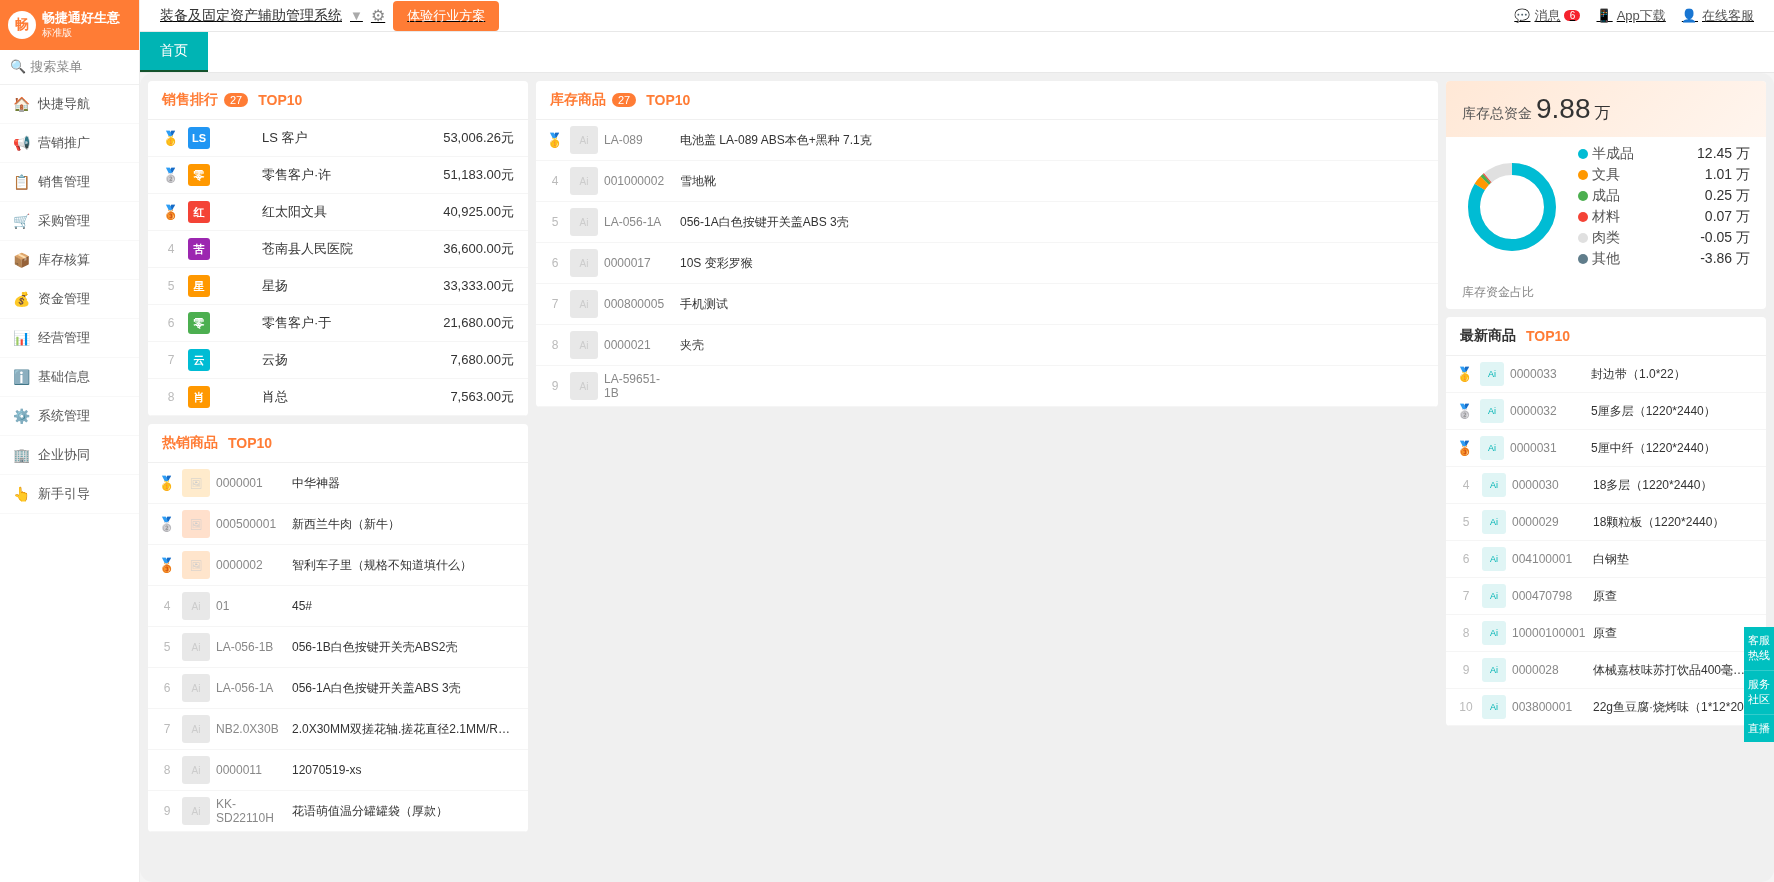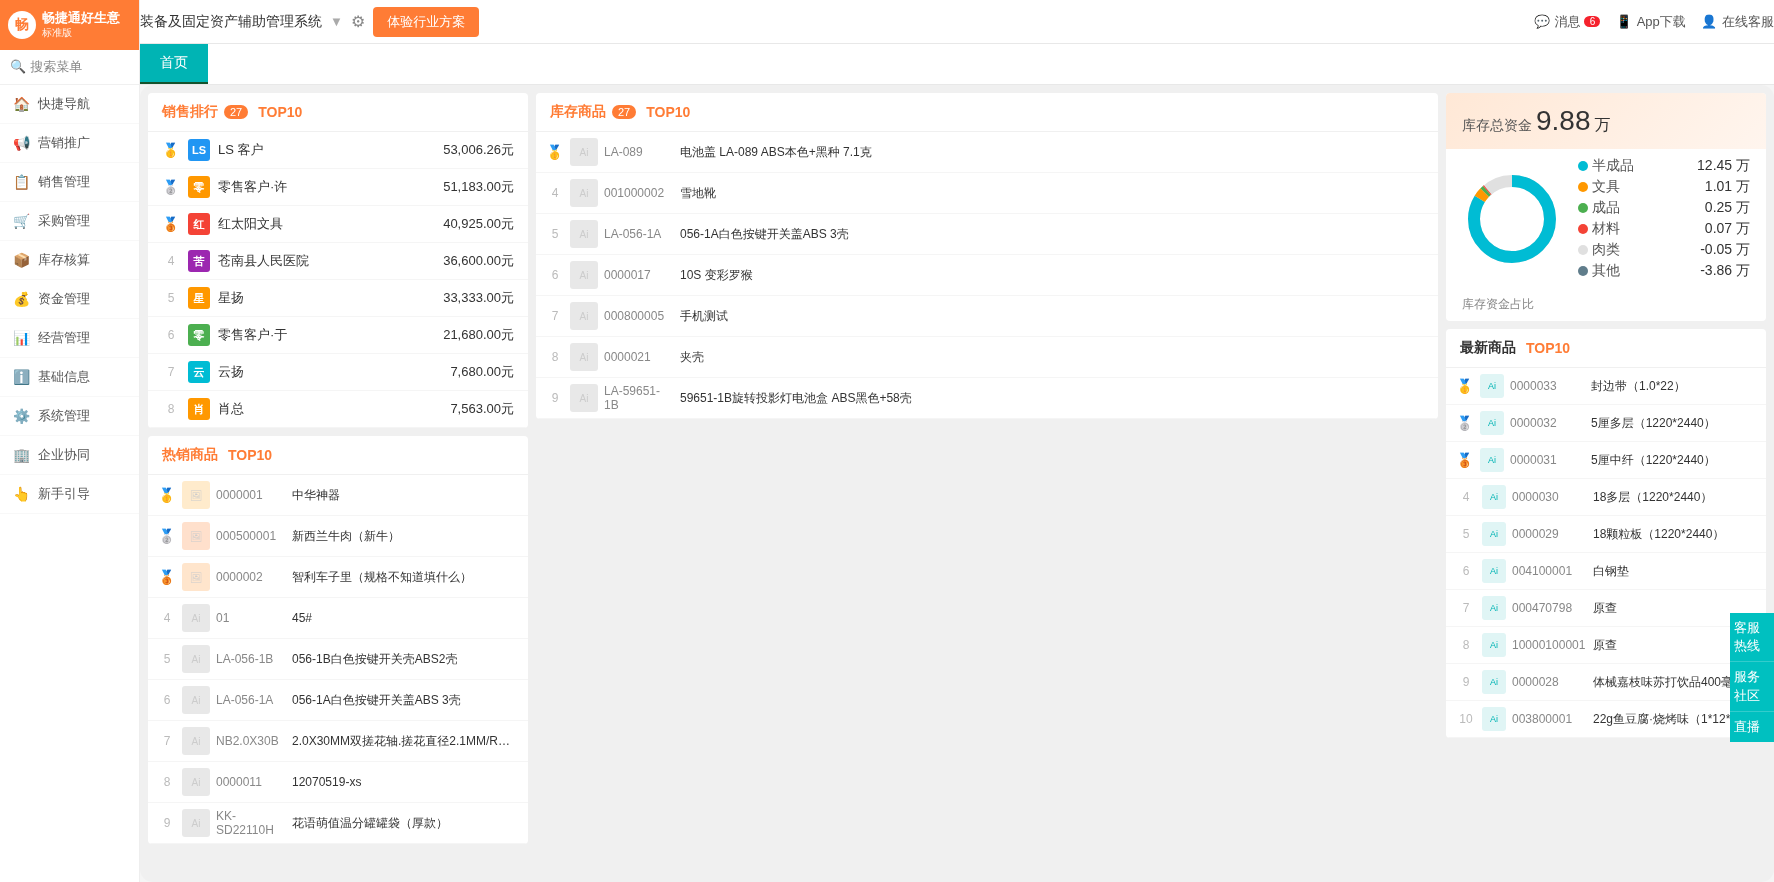--- a/index.html
+++ b/index.html
@@ -54,24 +54,25 @@
       flex: 1;
       display: flex;
       flex-direction: column;
       overflow: hidden;
     }
 
     
     .topbar {
       background: #fff;
       border-bottom: 1px solid #e8e8e8;
-      padding: 0 0;
-      height: 44px;
+      padding: 0 20px;
+      height: 32px;
       display: flex; align-items: center; justify-content: space-between;
       flex-shrink: 0;
+      text-decoration: underline;
     }
     .topbar-left { display: flex; align-items: center; gap: 8px; }
     .topbar-system { font-size: 14px; color: #333; }
     .topbar-chevron { color: #aaa; cursor: pointer; }
     .topbar-gear { color: #888; cursor: pointer; font-size: 16px; }
     .topbar-btn {
       background: #ff7c35;
       color: #fff;
       border: none;
       border-radius: 4px;
@@ -179,21 +180,21 @@
       border-bottom: 1px solid #f5f5f5;
       gap: 8px;
     }
     .rank-num { width: 18px; text-align: center; color: #bbb; font-size: 12px; flex-shrink: 0; }
     .rank-medal { width: 18px; height: 18px; flex-shrink: 0; display: flex; align-items: center; justify-content: center; font-size: 14px; }
     .rank-avatar {
       width: 22px; height: 22px; border-radius: 3px;
       display: flex; align-items: center; justify-content: center;
       color: #fff; font-size: 11px; font-weight: bold; flex-shrink: 0;
     }
-    .rank-name { flex: 1; color: #333; font-size: 13px; }
+    .rank-name { flex: 1; color: #333; font-size: 13px; margin-left: 44px; }
     .rank-value { color: #333; font-size: 13px; font-weight: 500; }
 
     
     .prod-item {
       display: flex; align-items: center;
       padding: 6px 10px;
       border-bottom: 1px solid #f5f5f5;
       gap: 6px;
     }
     .prod-num { width: 18px; text-align: center; color: #bbb; font-size: 12px; flex-shrink: 0; }
@@ -247,24 +248,24 @@
     .float-service {
       position: fixed;
       right: 0; bottom: 140px;
       display: flex; flex-direction: column;
       gap: 0;
       z-index: 999;
     }
     .float-btn {
       background: #00c0c0;
       color: #fff;
-      width: 44px;
+      width: 30px;
       padding: 6px 4px;
-      text-align: left;
-      font-size: 13px;
+      text-align: center;
+      font-size: 11px;
       line-height: 1.4;
       cursor: pointer;
       border-bottom: 1px solid rgba(255,255,255,0.2);
     }
     .float-btn:last-child { border-bottom: none; }
 
     
     ::-webkit-scrollbar { width: 4px; height: 4px; }
     ::-webkit-scrollbar-track { background: #f1f1f1; }
     ::-webkit-scrollbar-thumb { background: #ccc; border-radius: 2px; }
@@ -575,21 +576,20 @@
               </div>
             <span class="prod-code">0000021</span>
             <span class="prod-name">夹壳</span>
           </div>
           <div class="prod-item">
             <span class="prod-num">9</span>
             <div class="prod-img">
                 <span style="font-size:10px;color:#ccc;">Ai</span>
               </div>
             <span class="prod-code">LA-59651-1B</span>
-            <span class="prod-name">59651-1B旋转投影灯电池盒 ABS黑色+58壳</span>
           </div>
         </div>
       </div>
     </div>
 
     <div class="col-right">
 
       <div class="card">
         <div class="card-top-banner">
           <span style="font-size:14px;color:#555;">库存总资金</span>

